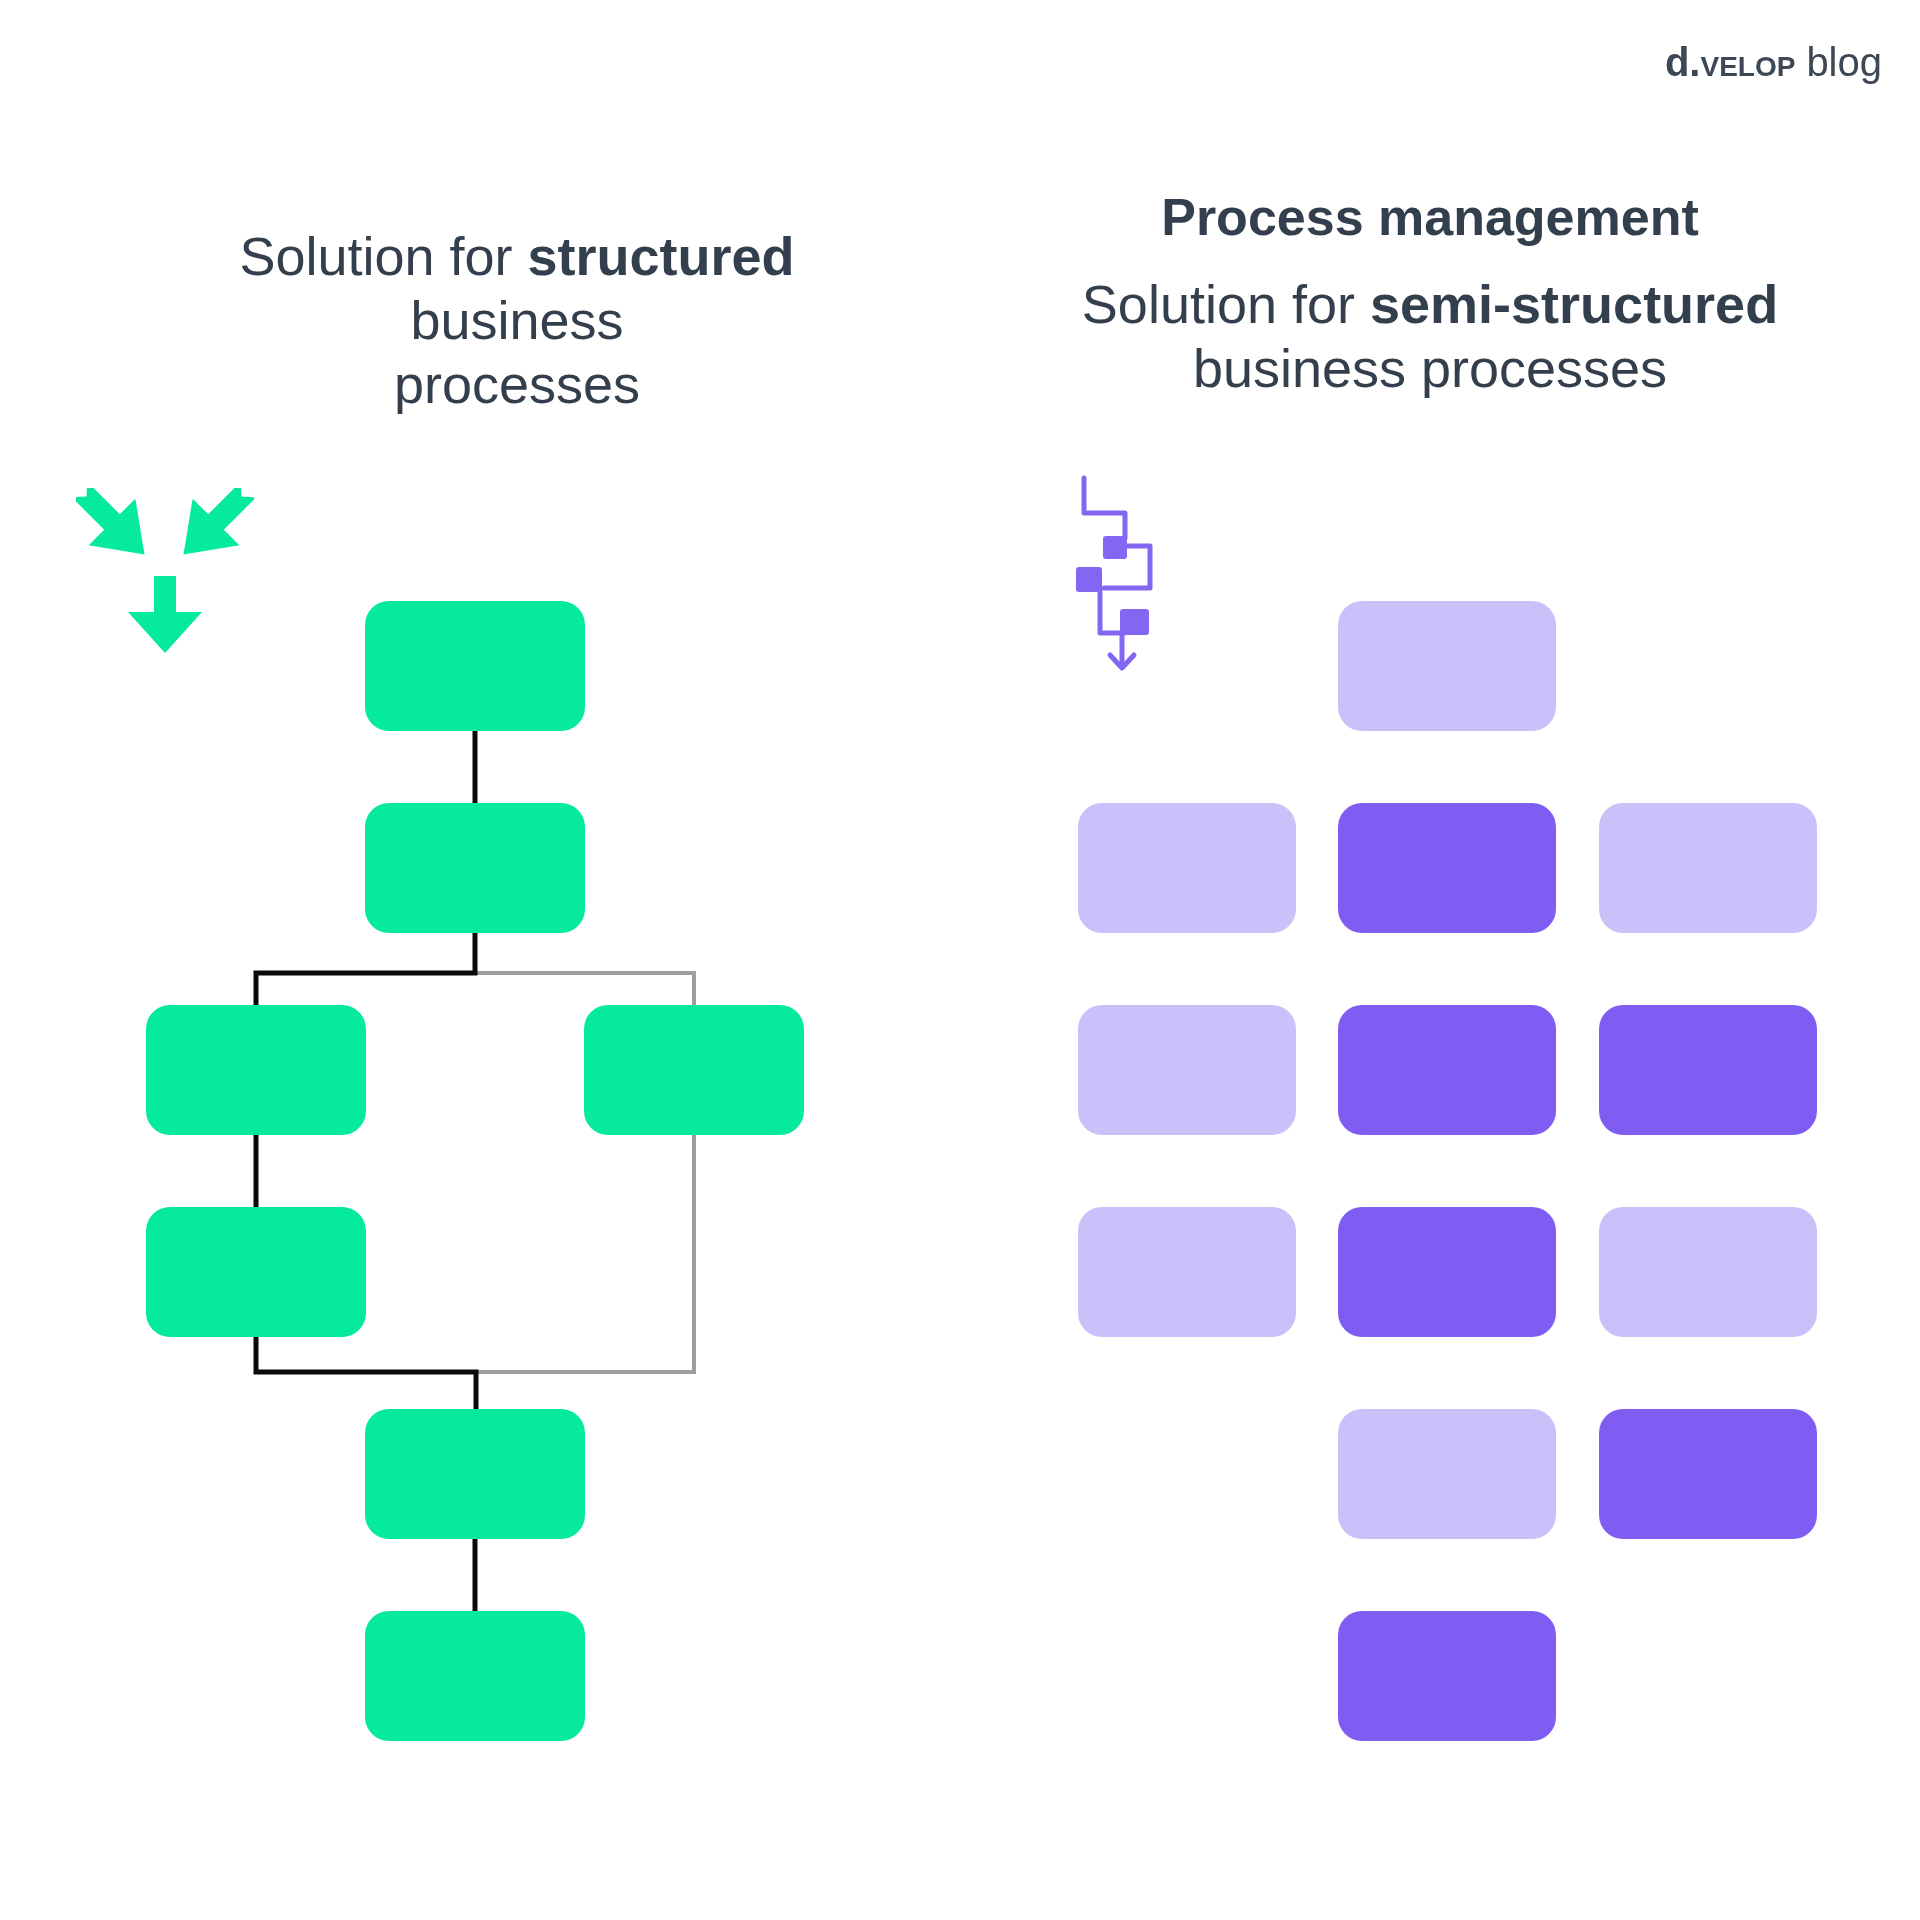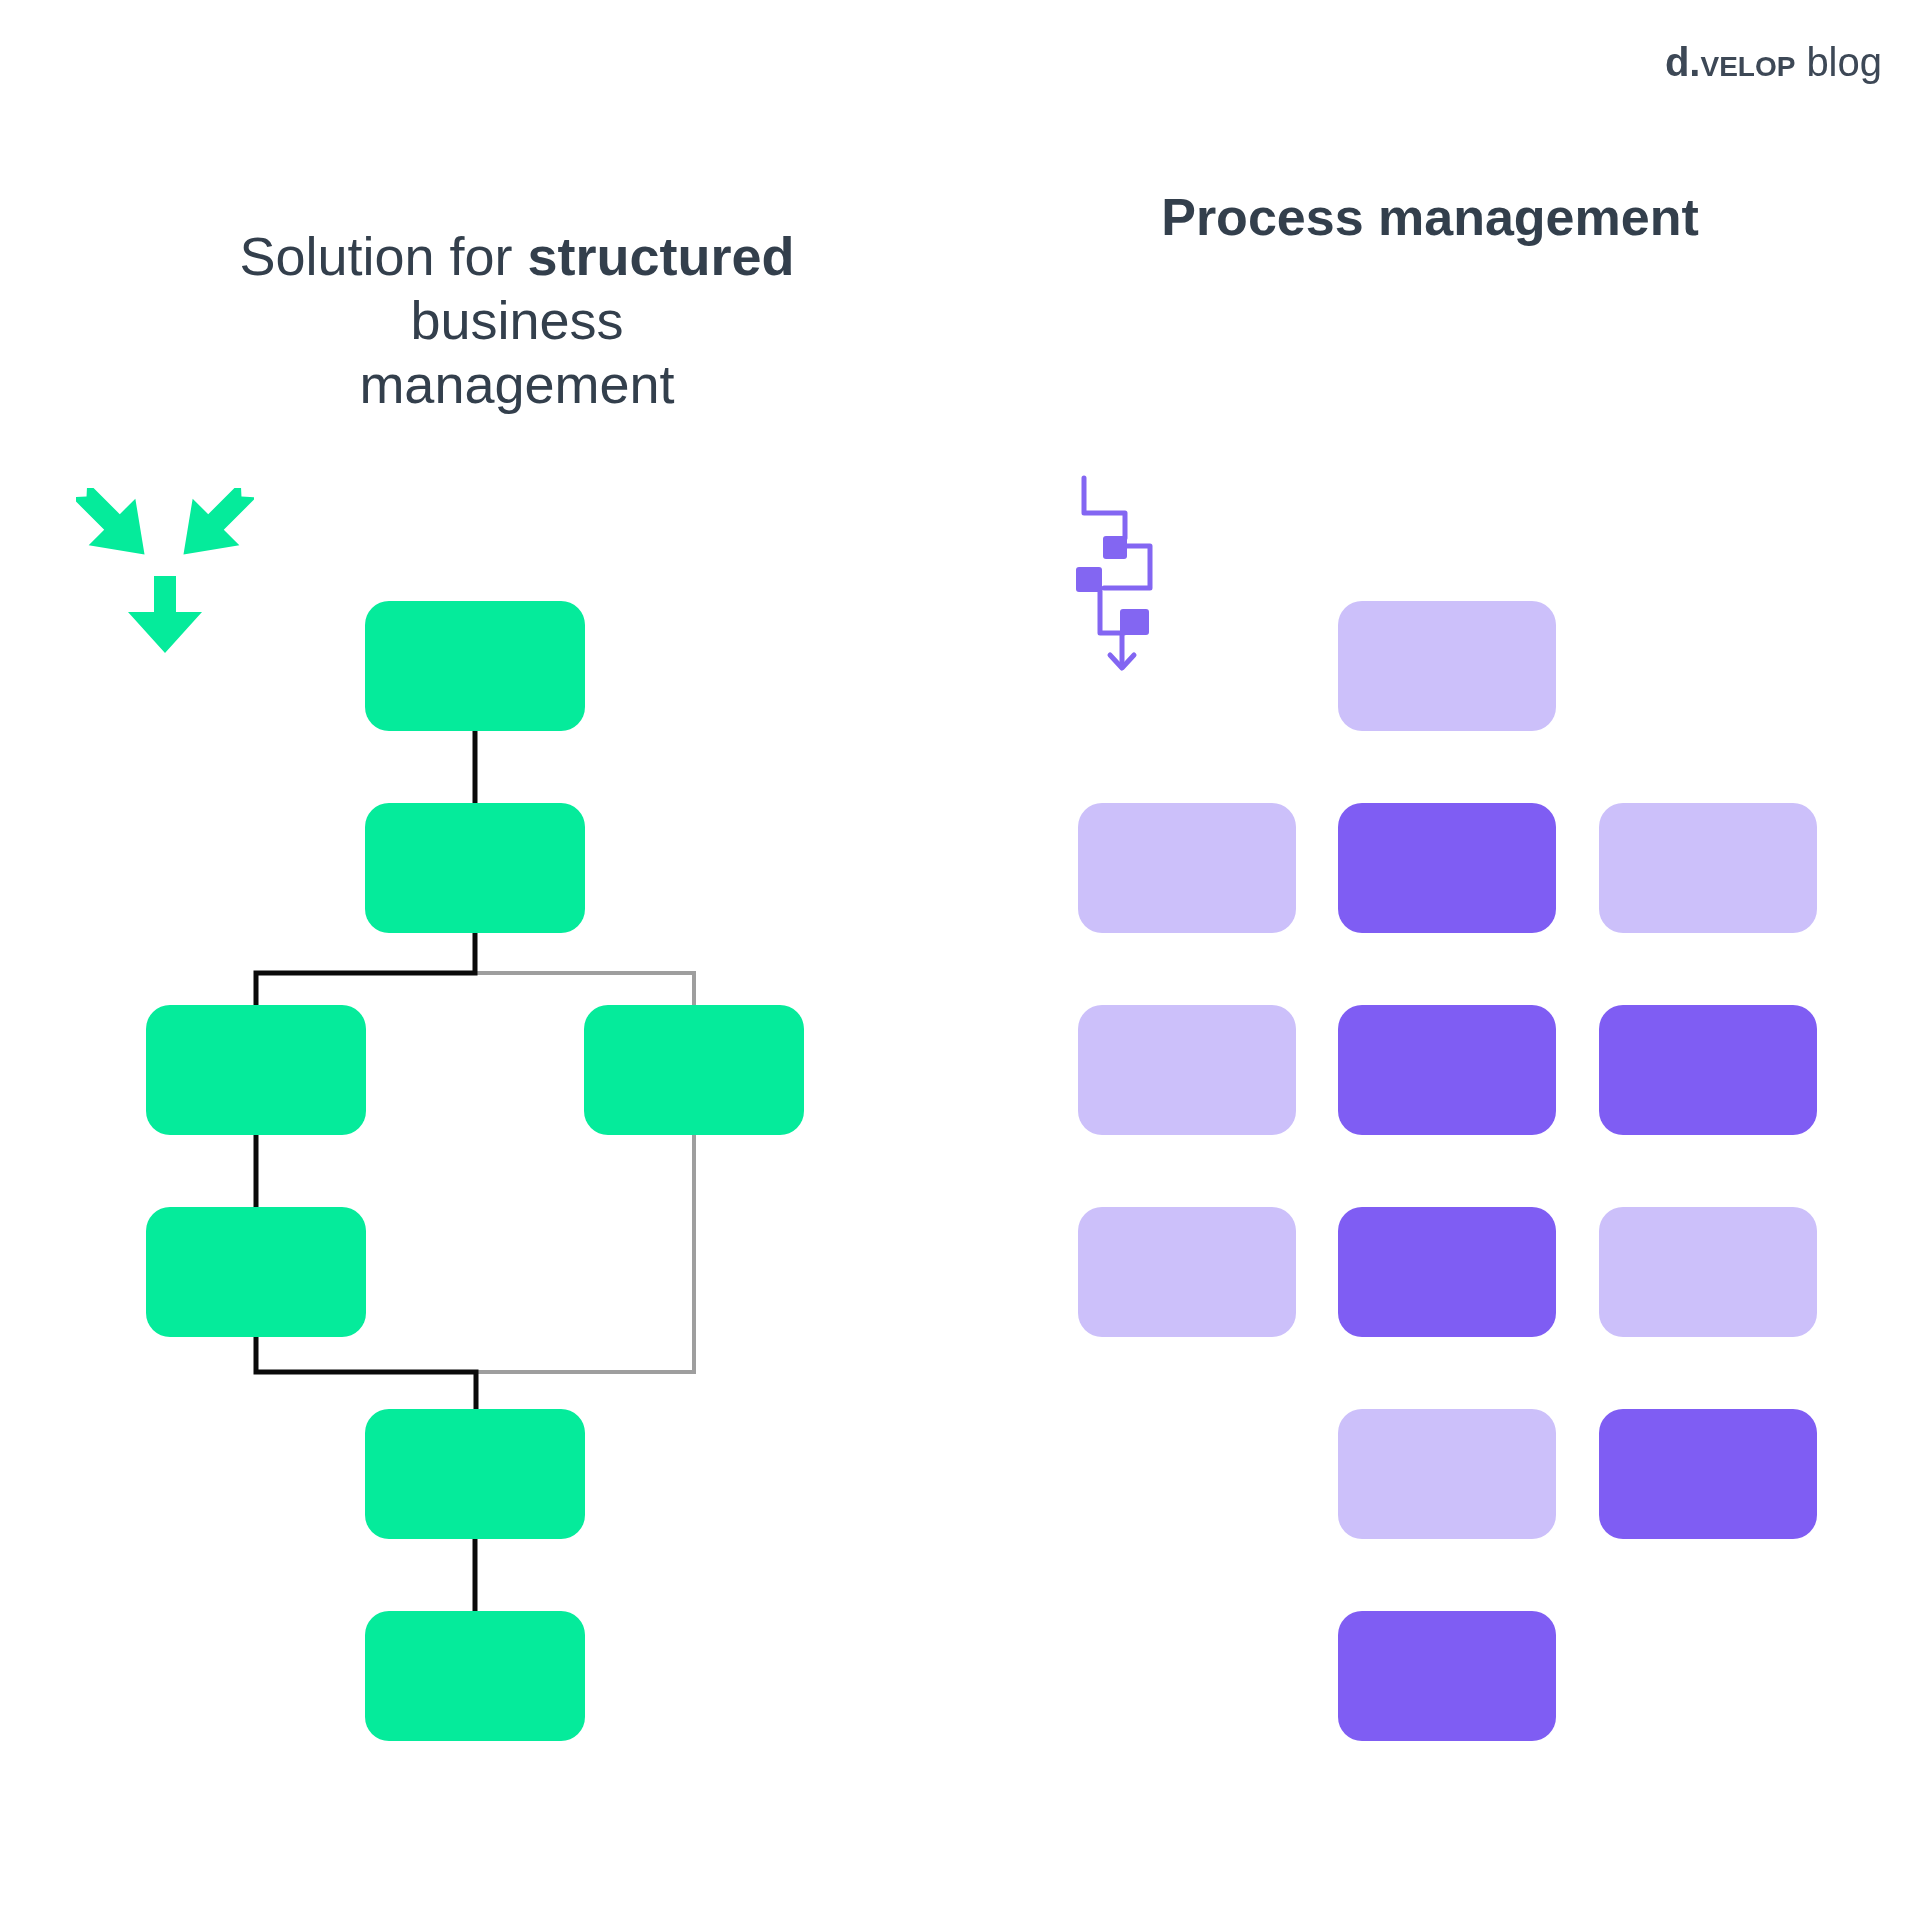--- a/index.html
+++ b/index.html
@@ -36,25 +36,26 @@
 </head>
 <body>
 
 <div class="canvas">
 
   <div class="logo">
     <span class="primary"><span>d.</span><span class="sc">velop</span></span><span class="secondary">blog</span>
   </div>
 
   <div class="panel-header left">
-    <p class="panel-subtitle"><span>Solution for </span><b>structured</b><span> business</span><br><span>management</span></p>
+    <p class="panel-subtitle"><span>Solution for </span><b>structured</b><span> business</span><br><span>processes</span></p>
   </div>
 
   <div class="panel-header right">
     <h1 class="panel-title">Process management</h1>
+    <p class="panel-subtitle"><span>Solution for </span><b>semi-structured</b><span></span><br><span>business processes</span></p>
   </div>
 
   <svg class="connectors" width="1920" height="1920" viewBox="0 0 1920 1920">
     <polyline class="lg" points="475,973 694,973 694,1372 476,1372"></polyline>
     <line class="lb" x1="475" y1="731" x2="475" y2="803"></line>
     <polyline class="lb" points="475,933 475,973 256,973 256,1006"></polyline>
     <line class="lb" x1="256" y1="1135" x2="256" y2="1207"></line>
     <polyline class="lb" points="256,1337 256,1372 476,1372 476,1409"></polyline>
     <line class="lb" x1="475" y1="1539" x2="475" y2="1611"></line>
   </svg>

